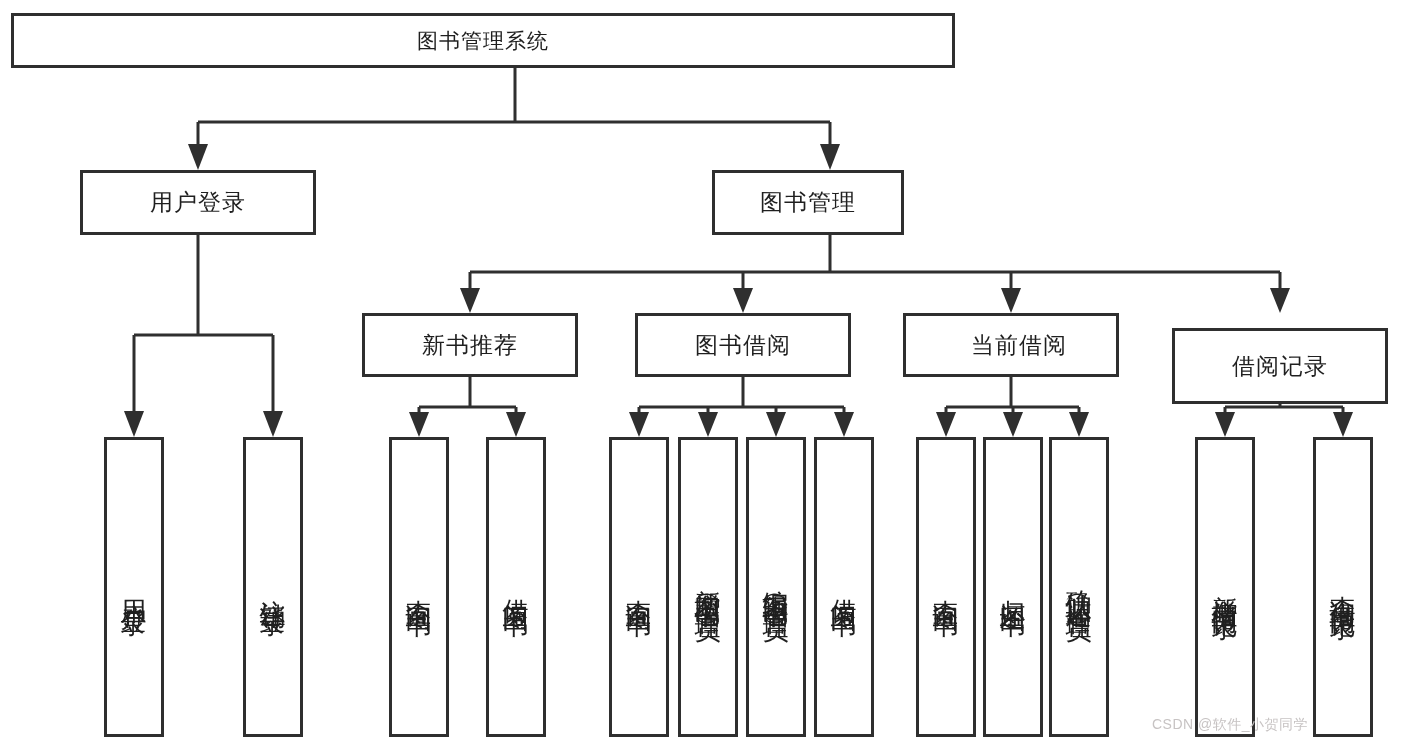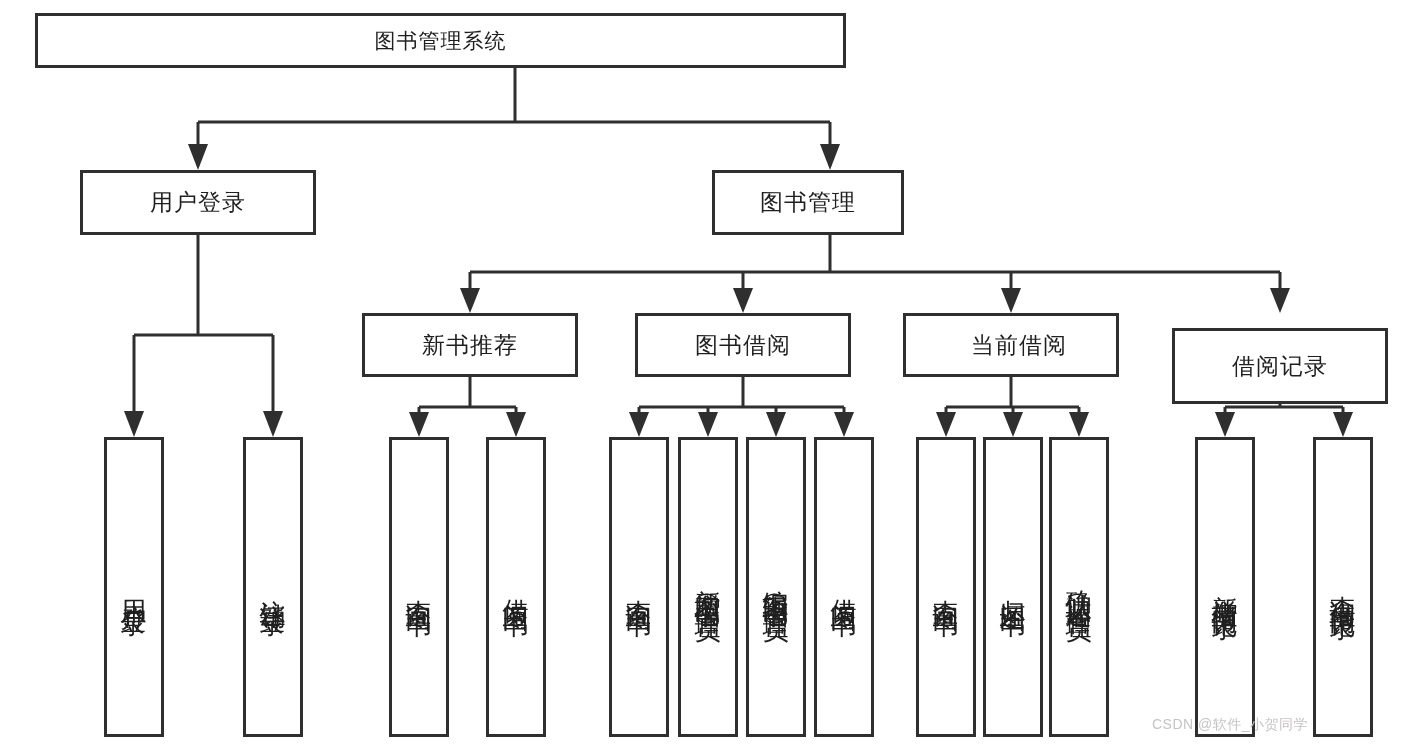--- a/index.html
+++ b/index.html
@@ -102,21 +102,21 @@
     <path class="c-line" d="M1079,407 V415"></path>
       <polygon class="c-arrow" points="1069,412 1089,412 1079,437"></polygon>
 
     <path class="c-line" d="M1280,377 V407 M1225,407 H1343"></path>
     <path class="c-line" d="M1225,407 V415"></path>
       <polygon class="c-arrow" points="1215,412 1235,412 1225,437"></polygon>
     <path class="c-line" d="M1343,407 V415"></path>
       <polygon class="c-arrow" points="1333,412 1353,412 1343,437"></polygon>
   </svg>
 
-  <div class="box box-root" style="left:11px;top:13px;width:811px;height:55px;margin-left:24px;">
+  <div class="box box-root" style="left:11px;top:13px;width:944px;height:55px;">
     <span>图书管理系统</span>
   </div>
 
   <div class="box box-h" style="left:80px;top:170px;width:236px;height:65px;">
     <span>用户登录</span>
   </div>
   <div class="box box-h" style="left:712px;top:170px;width:192px;height:65px;">
     <span>图书管理</span>
   </div>
 

